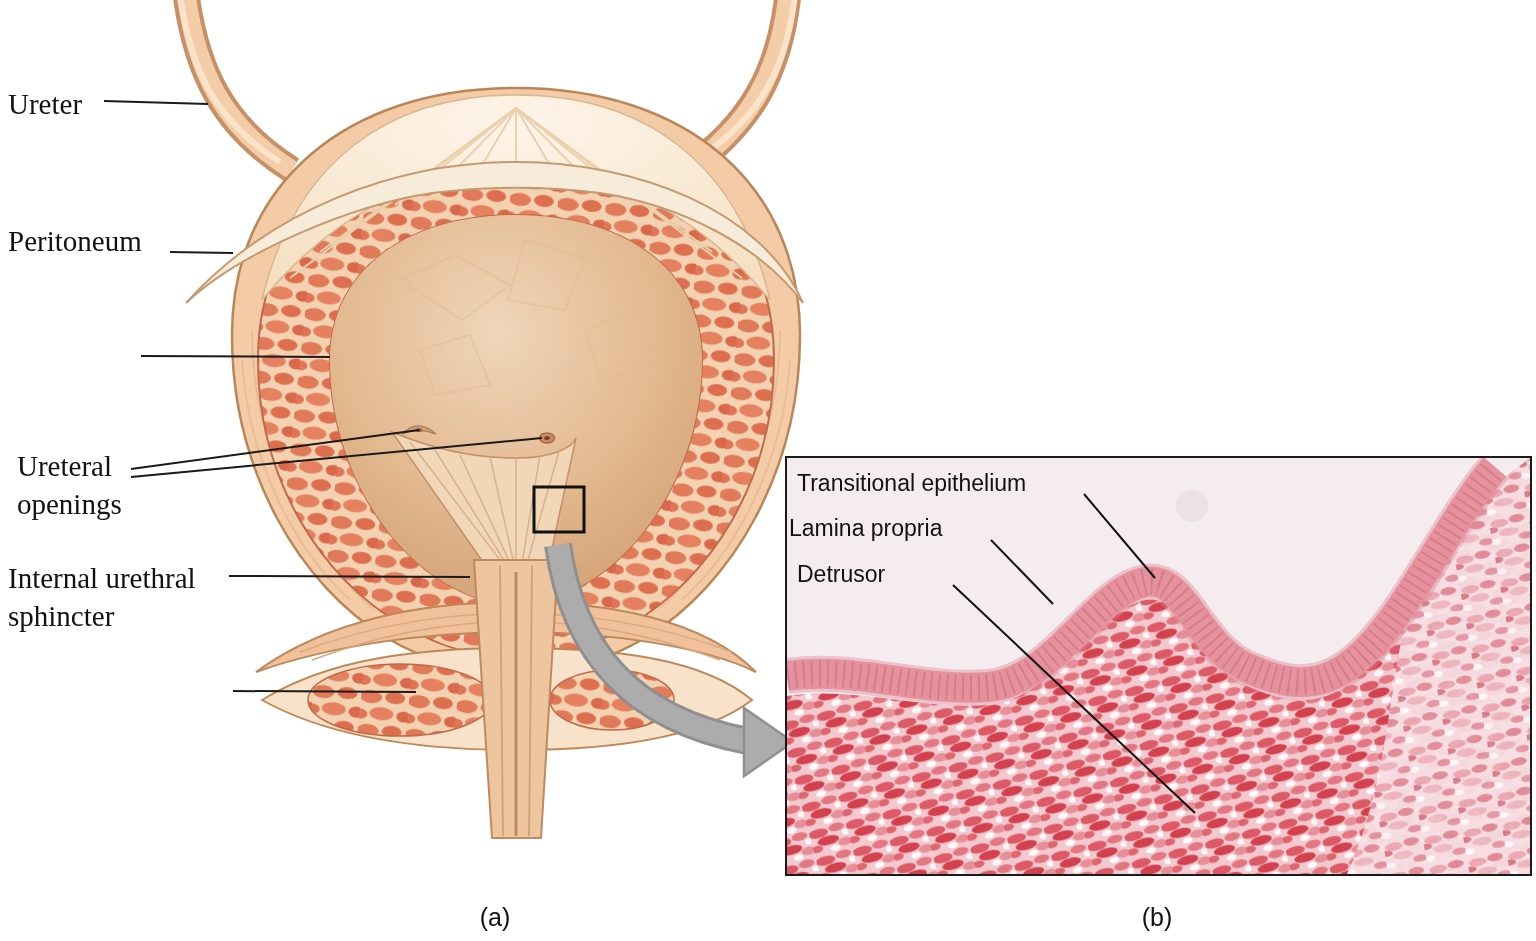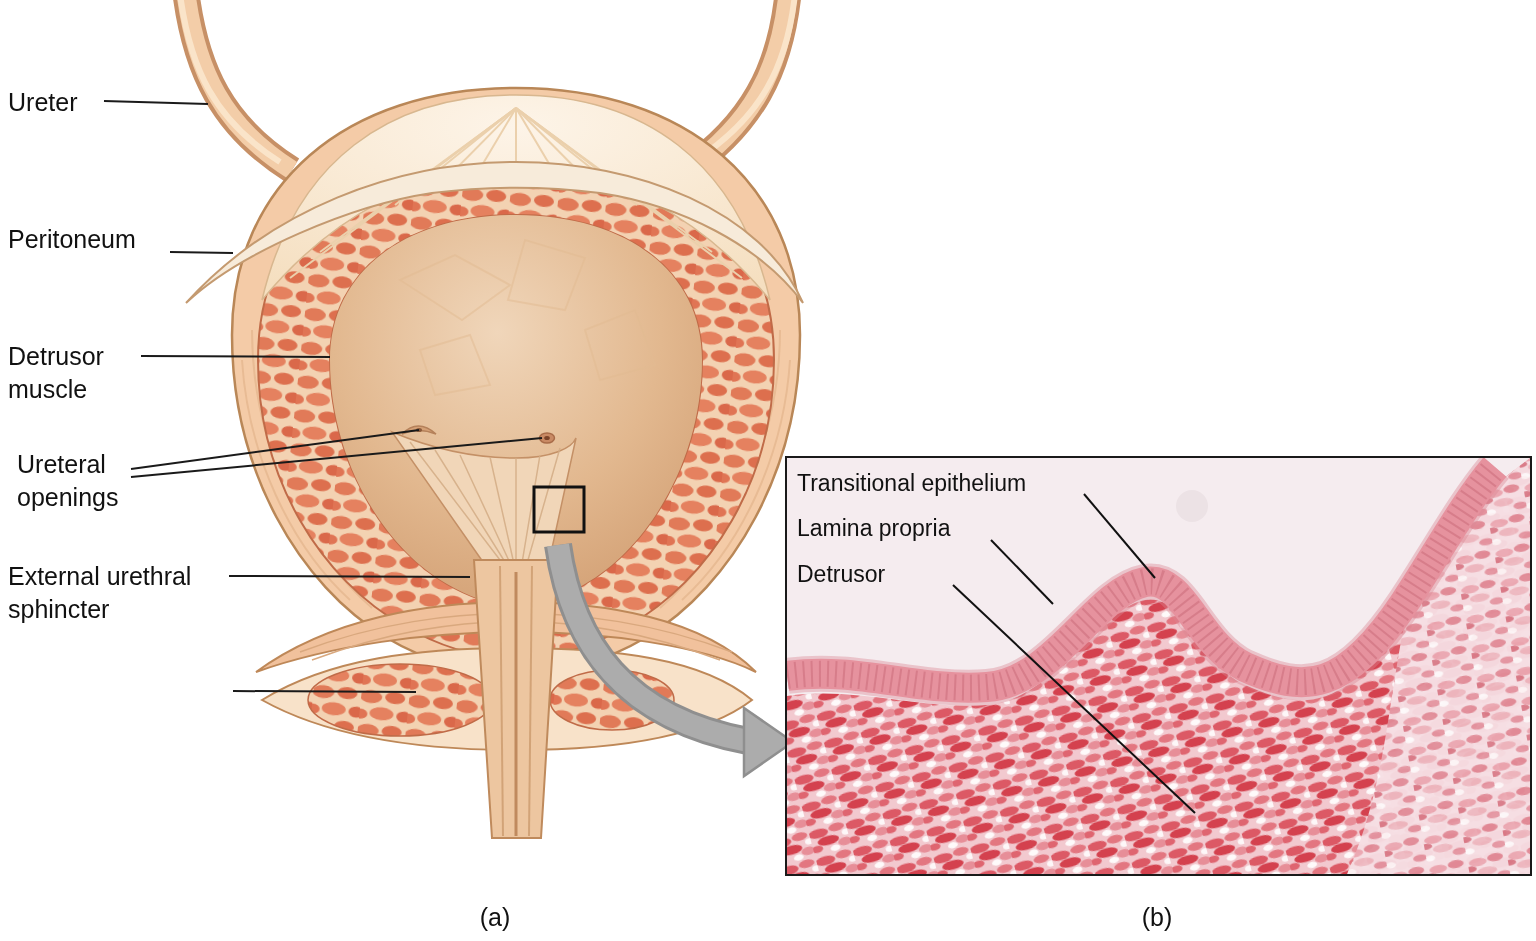--- a/index.html
+++ b/index.html
@@ -1,21 +1,21 @@
 <!DOCTYPE html>
 <html><head>
 <meta charset="utf-8">
 <style>
   html,body{margin:0;padding:0;background:#ffffff;}
   #stage{
     position:relative;width:1536px;height:941px;background:#ffffff;
     font-family:"Liberation Sans", sans-serif;color:#111;overflow:hidden;
   }
   .lbl{
-    position:absolute;font-size:25px;line-height:1.3;color:#111;
+    position:absolute;font-size:29px;line-height:1.3;color:#111;font-family:Liberation Serif, serif;
   }
   #art{position:absolute;left:0;top:0;z-index:0;}
   #micrograph{
     position:absolute;left:785px;top:456px;width:747px;height:420px;
     border:2px solid #1a1a1a;box-sizing:border-box;background:#f5ecef;z-index:1;text-align:center;
   }
   #micrograph svg{position:absolute;left:0;top:0;}
   .micro-lbl{
     position:absolute;font-size:23px;line-height:1.25;color:#111;white-space:nowrap;z-index:2;
   }
@@ -159,23 +159,22 @@
 
     <g>
       <path d="M558,545 C572,645 625,718 748,741" fill="none" stroke="#8f8f8f" stroke-width="28"></path>
       <path d="M558,545 C572,645 625,718 748,741" fill="none" stroke="#acacac" stroke-width="22"></path>
       <polygon points="744,708 793,742 744,776" fill="#acacac" stroke="#8f8f8f" stroke-width="2.5"></polygon>
     </g>
   </svg>
 
   <div class="lbl" style="left:8px;top:86px;">Ureter</div>
   <div class="lbl" style="left:8px;top:223px;">Peritoneum</div>
-  <div class="lbl" style="left:8px;top:340px;width:120px;">Detrusor muscle</div>
   <div class="lbl" style="left:8px;top:448px;width:125px;margin-left:9px;">Ureteral openings</div>
-  <div class="lbl" style="left:8px;top:560px;width:225px;">External urethral sphincter</div>
+  <div class="lbl" style="left:8px;top:560px;width:225px;">Internal urethral sphincter</div>
 
   <div id="micrograph">
     <svg width="743" height="416" viewBox="0 0 743 416">
       <defs>
         <pattern id="fib" width="38" height="28" patternUnits="userSpaceOnUse" patternTransform="rotate(-15)">
           <rect width="38" height="28" fill="#f2c9cf"></rect>
           <ellipse cx="9" cy="7" rx="10" ry="4.5" fill="#dc5965"></ellipse>
           <ellipse cx="28" cy="5" rx="8" ry="4" fill="#e37680"></ellipse>
           <ellipse cx="17" cy="16" rx="11" ry="4.5" fill="#d4414e"></ellipse>
           <ellipse cx="33" cy="21" rx="7" ry="4" fill="#e78e98"></ellipse>
@@ -207,20 +206,20 @@
       </g>
 
       <g stroke="#111" stroke-width="2">
         <line x1="297" y1="36" x2="368" y2="120"></line>
         <line x1="204" y1="82" x2="266" y2="146"></line>
         <line x1="166" y1="127" x2="408" y2="355"></line>
       </g>
     </svg>
 
     <div class="micro-lbl" style="left:10px;top:11px;">Transitional epithelium</div>
-    <div class="micro-lbl" style="left:10px;top:56px;">Lamina propria</div>
+    <div class="micro-lbl" style="left:2px;top:56px;">Lamina propria</div>
     <div class="micro-lbl" style="left:10px;top:102px;">Detrusor</div>
   </div>
 
   <div class="caption" style="left:450px;top:903px;">(a)</div>
   <div class="caption" style="left:1112px;top:903px;">(b)</div>
 
 </div>
 
 </body></html>

